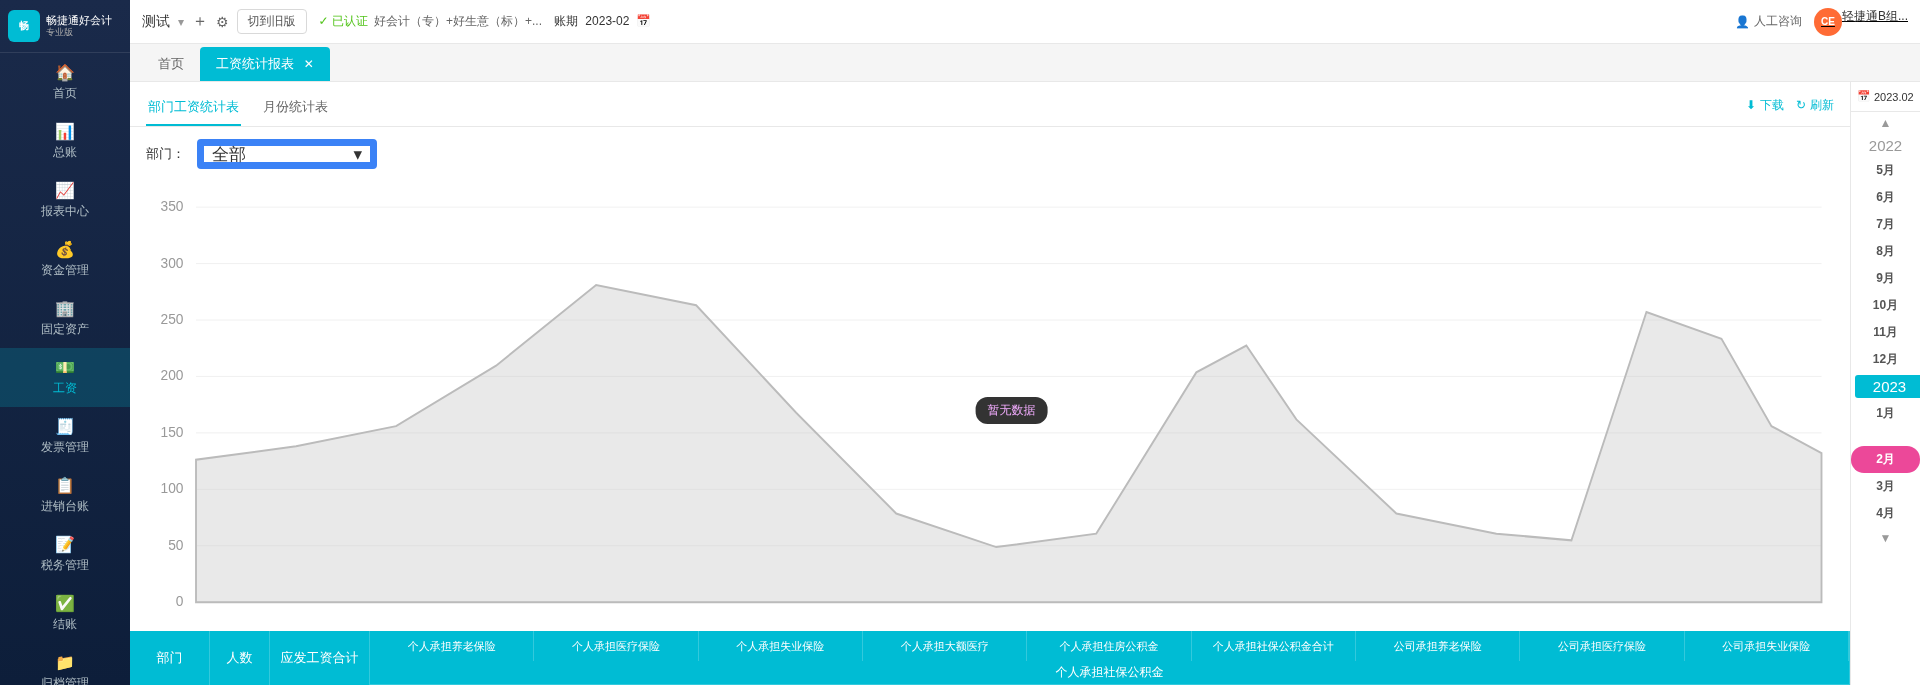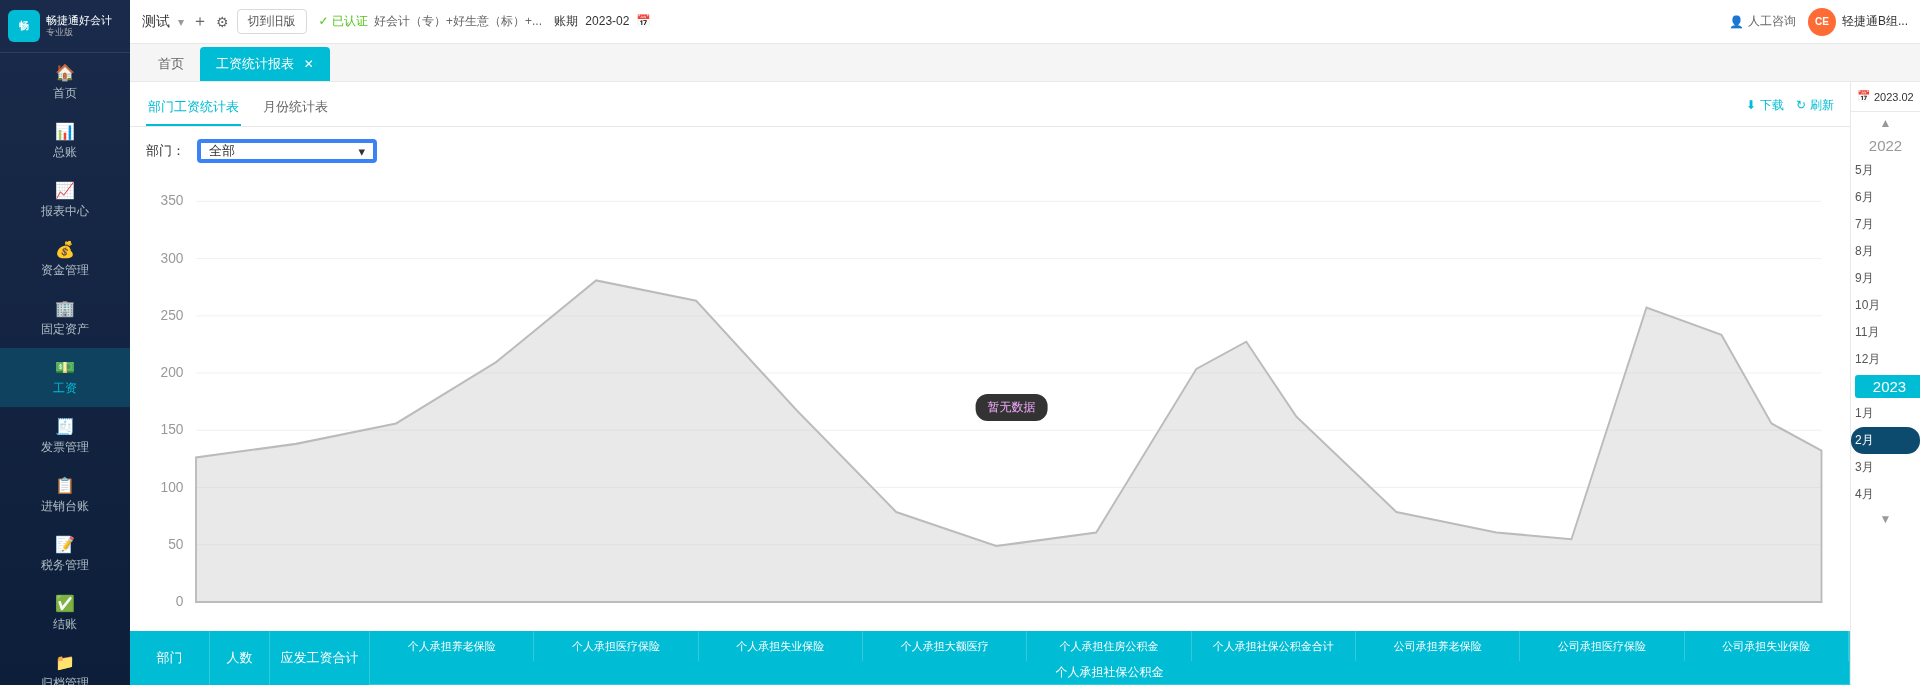--- a/index.html
+++ b/index.html
@@ -112,22 +112,23 @@
       margin-left: auto;
       display: flex;
       align-items: center;
       gap: 12px;
     }
     .header-service {
       display: flex; align-items: center; gap: 4px;
       color: #666; font-size: 12px; cursor: pointer;
     }
     .header-user {
-      display: flex; align-items: center; gap: 6px;
-      cursor: pointer;
+      display: flex; 
+      cursor: pointer;
+      text-decoration: underline;
     }
     .user-avatar {
       width: 28px; height: 28px;
       background: #ff6b35;
       border-radius: 50%;
       display: flex; align-items: center; justify-content: center;
       color: white; font-size: 10px; font-weight: bold;
     }
     .user-name { font-size: 12px; color: #333; }
 
@@ -204,25 +205,25 @@
     .filter-row {
       display: flex;
       align-items: center;
       padding: 12px 16px;
       gap: 12px;
       flex-shrink: 0;
     }
     .filter-label { font-size: 13px; color: #333; }
     .filter-select {
       width: 180px;
-      height: 24px;
-      border: 4px solid #3b82f6;
+      height: 30px;
+      border: 7px solid #3b82f6;
       border-radius: 4px;
       padding: 0 8px;
-      font-size: 13px;
+      font-size: 17px;
       color: #333;
       background: white;
       display: flex; align-items: center; justify-content: space-between;
       cursor: pointer;
     }
 
     
     .chart-container {
       flex: 1;
       position: relative;
@@ -292,28 +293,31 @@
       width: 100%;
       display: flex; align-items: center; justify-content: center;
       padding: 4px;
       cursor: pointer;
       color: #999;
       font-size: 12px;
     }
     .month-item {
       width: 100%;
       padding: 5px 4px;
+      text-align: center;
       font-size: 12px;
       color: #555;
       cursor: pointer;
+      font-weight: bold;
     }
     .month-item.active {
-      background: #0c4a6e;
+      background: #ec4899;
       color: white;
       border-radius: 13px;
+      margin-top: 19px;
     }
     .year-section-label {
       font-size: 15px;
       color: #999;
       padding: 3px 4px;
       width: 100%;
       text-align: center;
     }
   </style>
 </head>

